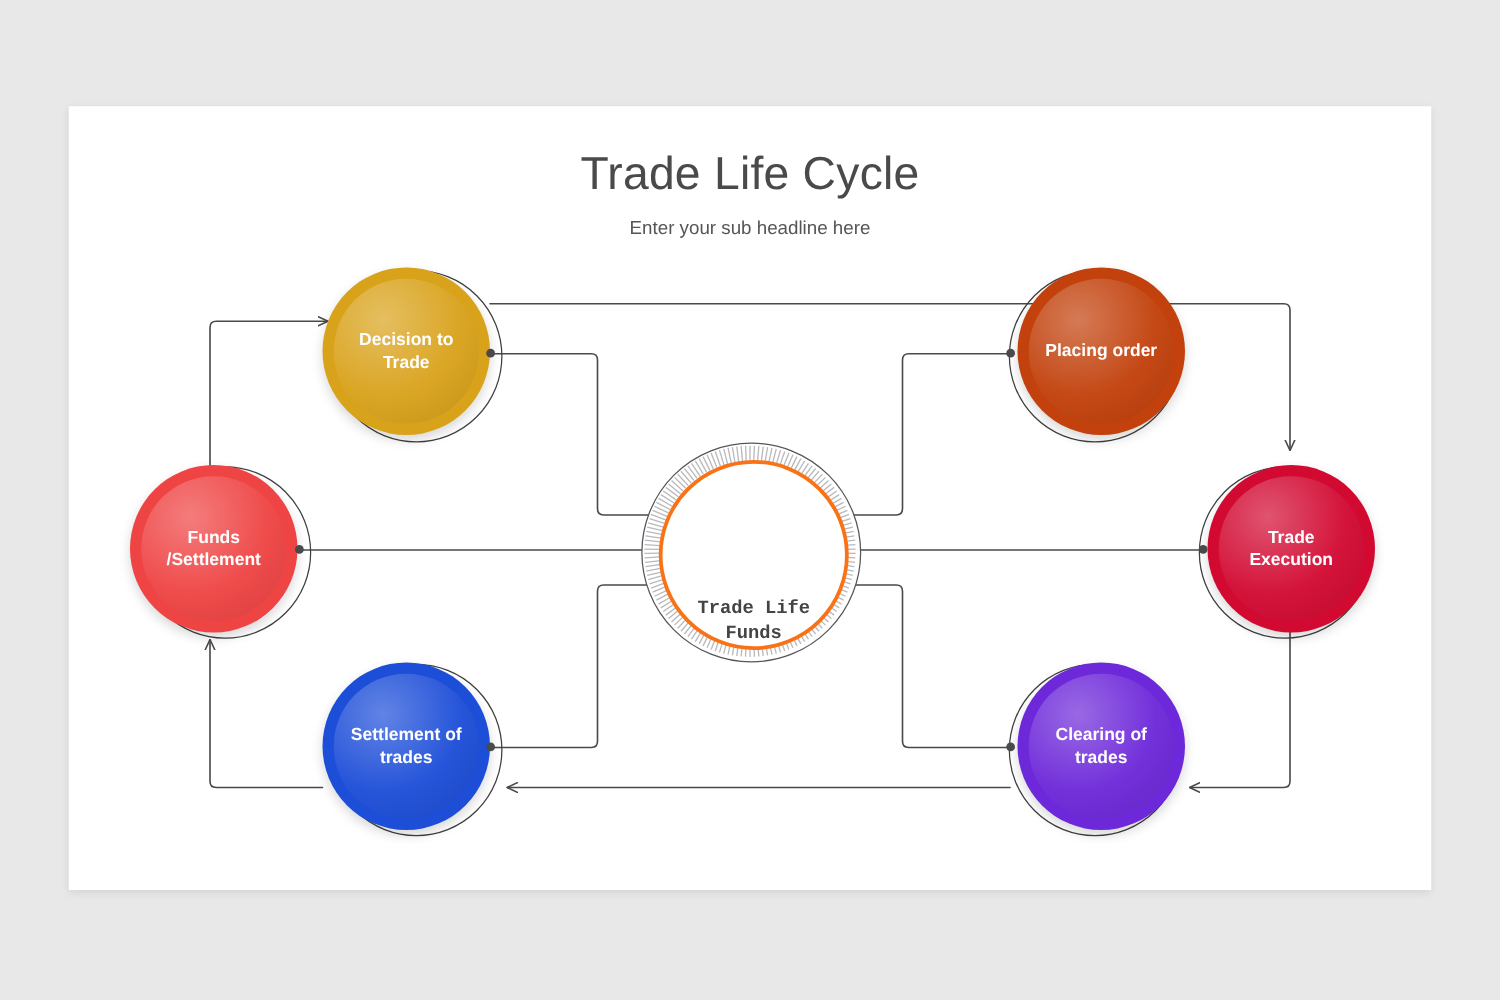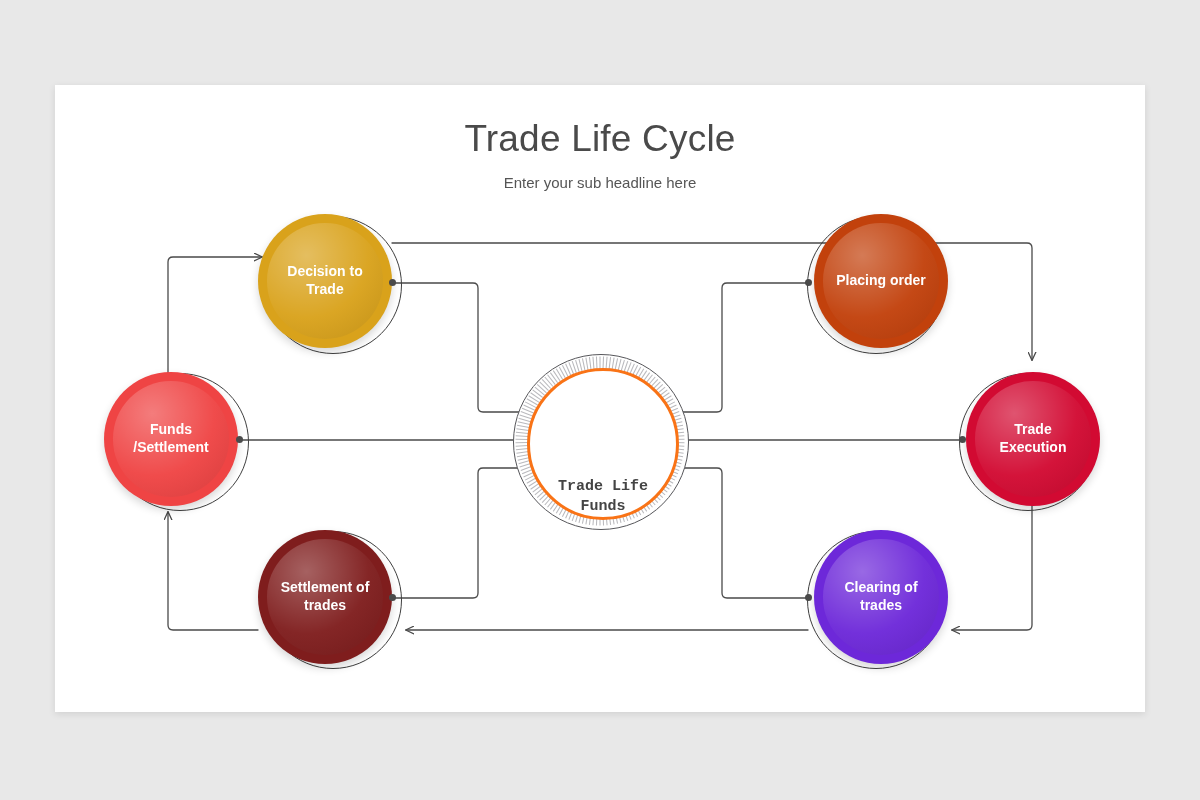--- a/index.html
+++ b/index.html
@@ -322,21 +322,21 @@
 
   <div class="ring" style="left:807px;top:531px;width:136px;height:136px;"></div>
   <div class="node" style="left:814px;top:530px;width:134px;height:134px;background:#6d28d9;box-shadow:0 4px 9px rgba(0,0,0,0.16);">
     <div class="lbl">
       <div>Clearing of</div>
       <div>trades</div>
     </div>
   </div>
 
   <div class="ring" style="left:264px;top:531px;width:136px;height:136px;"></div>
-  <div class="node" style="left:258px;top:530px;width:134px;height:134px;background:#7f1d1d;box-shadow:0 4px 9px rgba(0,0,0,0.16);">
+  <div class="node" style="left:258px;top:530px;width:134px;height:134px;background:#1d4ed8;box-shadow:0 4px 9px rgba(0,0,0,0.16);">
     <div class="lbl">
       <div>Settlement of</div>
       <div>trades</div>
     </div>
   </div>
 
   <div class="ring" style="left:111px;top:373px;width:136px;height:136px;"></div>
   <div class="node" style="left:104px;top:372px;width:134px;height:134px;background:#ef4444;box-shadow:0 4px 9px rgba(0,0,0,0.16);">
     <div class="lbl">
       <div>Funds</div>

